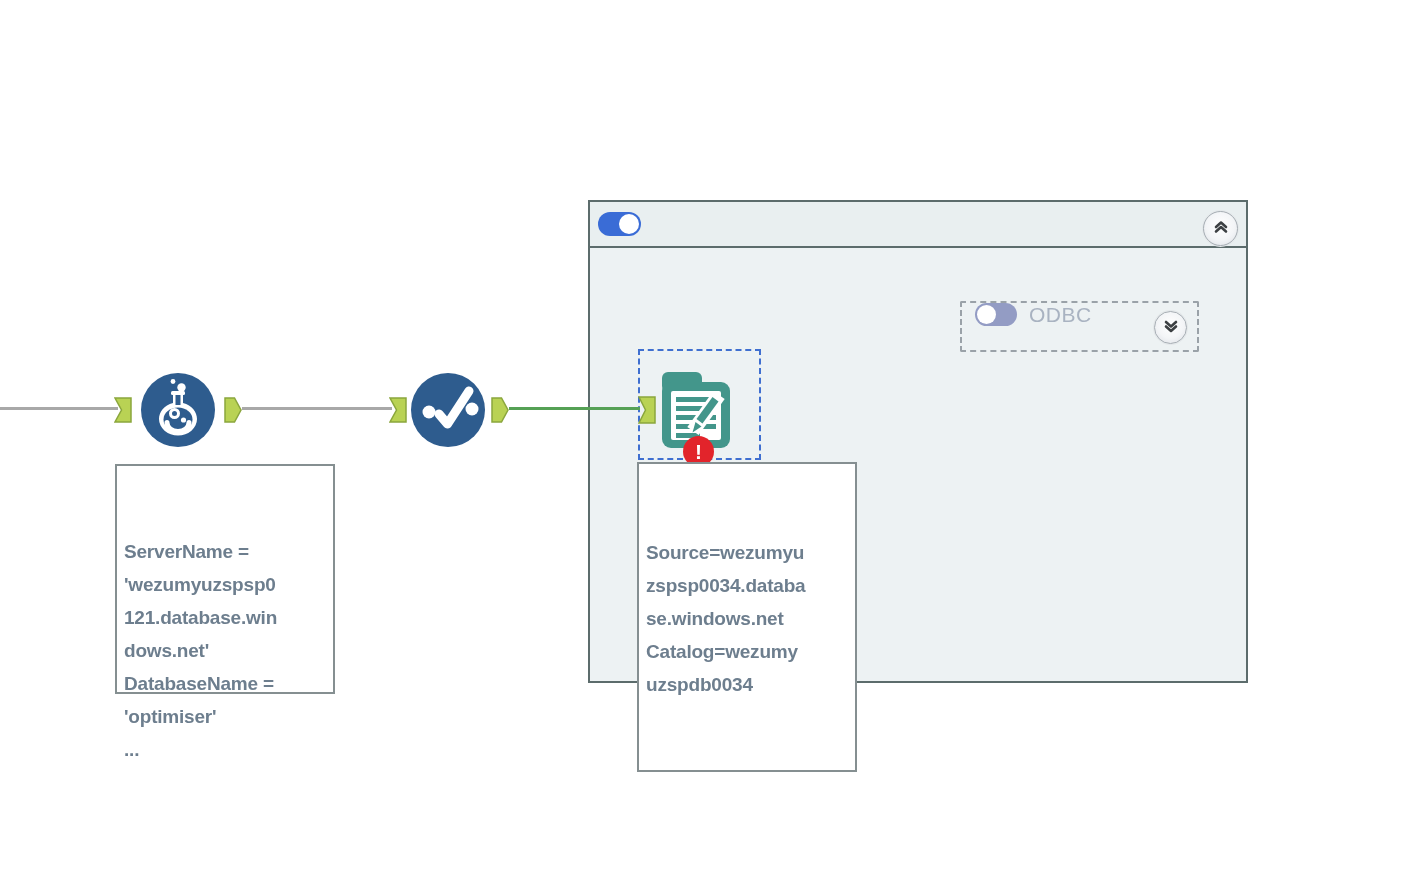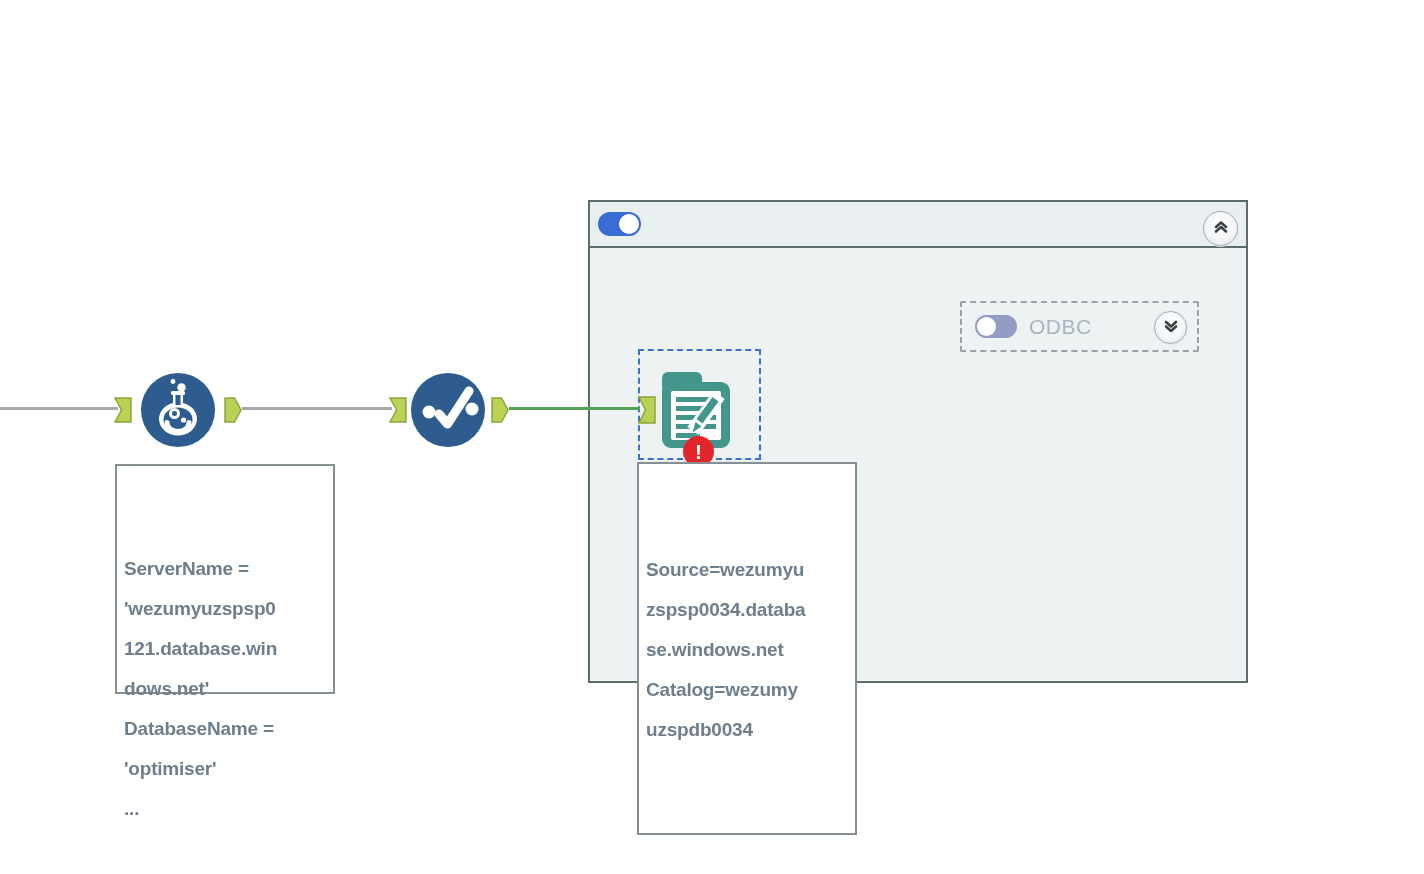--- a/index.html
+++ b/index.html
@@ -39,21 +39,21 @@
     position:absolute;border-radius:50%;
     background:radial-gradient(circle at 50% 42%,#ffffff 0%,#f3f5f7 55%,#dcdfe4 100%);
     border:1px solid #a6adb3;box-shadow:0 0 0 1px #e4e8ea;
     display:flex;align-items:center;justify-content:center;cursor:pointer;
   }
   #collapse-btn{width:33px;height:33px;right:8px;top:9px;}
   .chev{stroke:#3c4043;stroke-width:2.6;fill:none;stroke-linecap:round;stroke-linejoin:round;}
   
   #odbc-group{
     position:absolute;left:370px;top:99px;width:239px;height:51px;box-sizing:border-box;
-    border:2px dashed #9aa2a8;border-radius:2px;display:flex;align-items:center;
+    border:2px dashed #9aa2a8;border-radius:2px;display:flex;
   }
   #odbc-toggle{width:42px;height:23px;background:var(--toggle-off-track);margin-left:13px;}
   #odbc-toggle .knob{
     position:absolute;top:2px;left:2px;width:19px;height:19px;border-radius:50%;background:#fff;
   }
   #odbc-label{margin-left:12px;font-size:21px;color:#a9b3c1;letter-spacing:.5px;}
   #odbc-dropdown-btn{width:31px;height:31px;right:10px;top:8px;}
   
   #selection-rect{
     position:absolute;left:638px;top:349px;width:123px;height:111px;box-sizing:border-box;
@@ -62,21 +62,21 @@
   #error-badge{
     position:absolute;left:683px;top:436px;width:31px;height:31px;border-radius:50%;
     background:var(--error-red);color:#fff;z-index:5;
     display:flex;align-items:center;justify-content:center;
     font-weight:bold;font-size:21px;line-height:1;
   }
   
   .annotation{
     position:absolute;background:#fff;border:2px solid #858f91;z-index:6;
     box-sizing:border-box;padding:3px 7px;
-    font-size:19px;font-weight:bold;line-height:40px;white-space:pre;
+    font-size:19px;font-weight:bold;line-height:33px;white-space:pre;
     color:var(--annotation-text);letter-spacing:-0.2px;
   }
   #annotation-1{left:115px;top:464px;width:220px;height:230px;}
   #annotation-2{left:637px;top:462px;width:220px;}
   #annotation-2 .err{color:var(--annotation-error-text);}
   #annotation-2 .src{color:var(--annotation-text);margin-top:3px;}
 </style>
 </head>
 <body>
 

